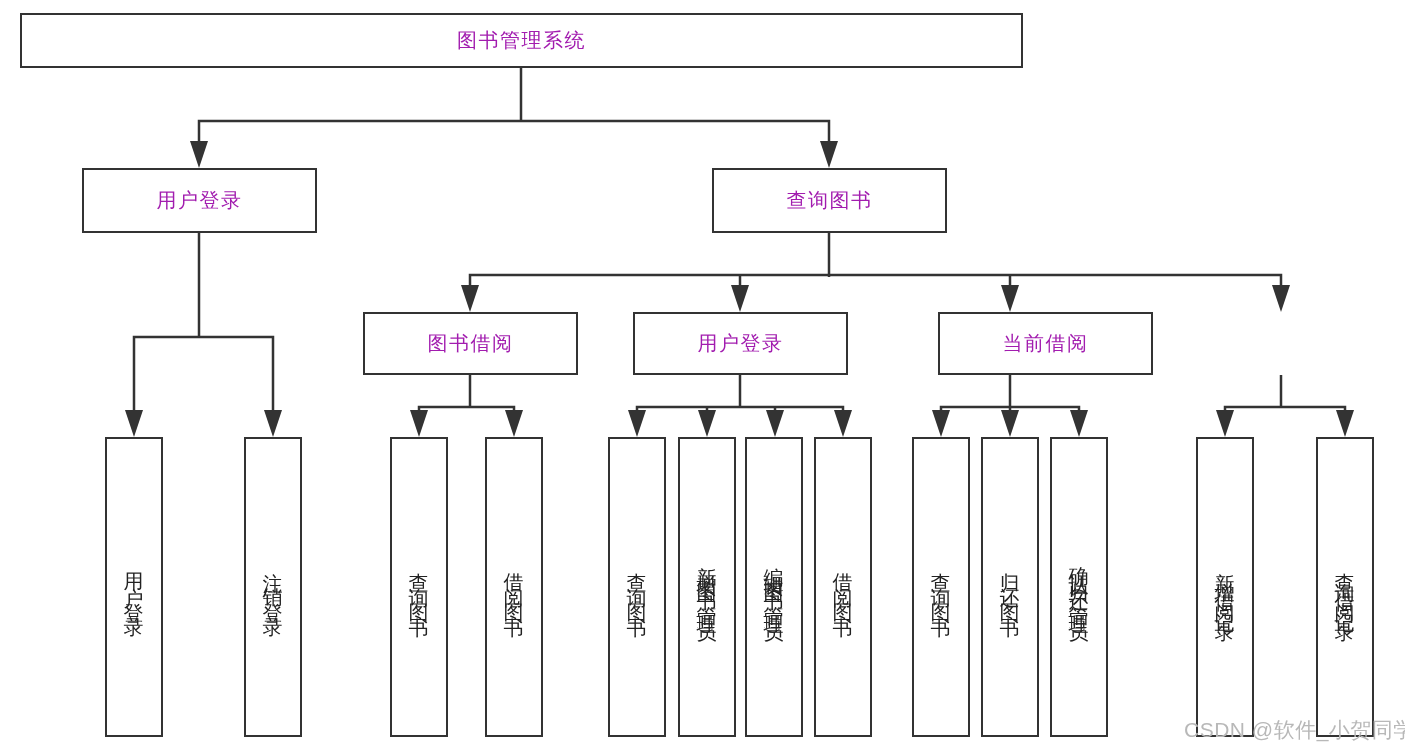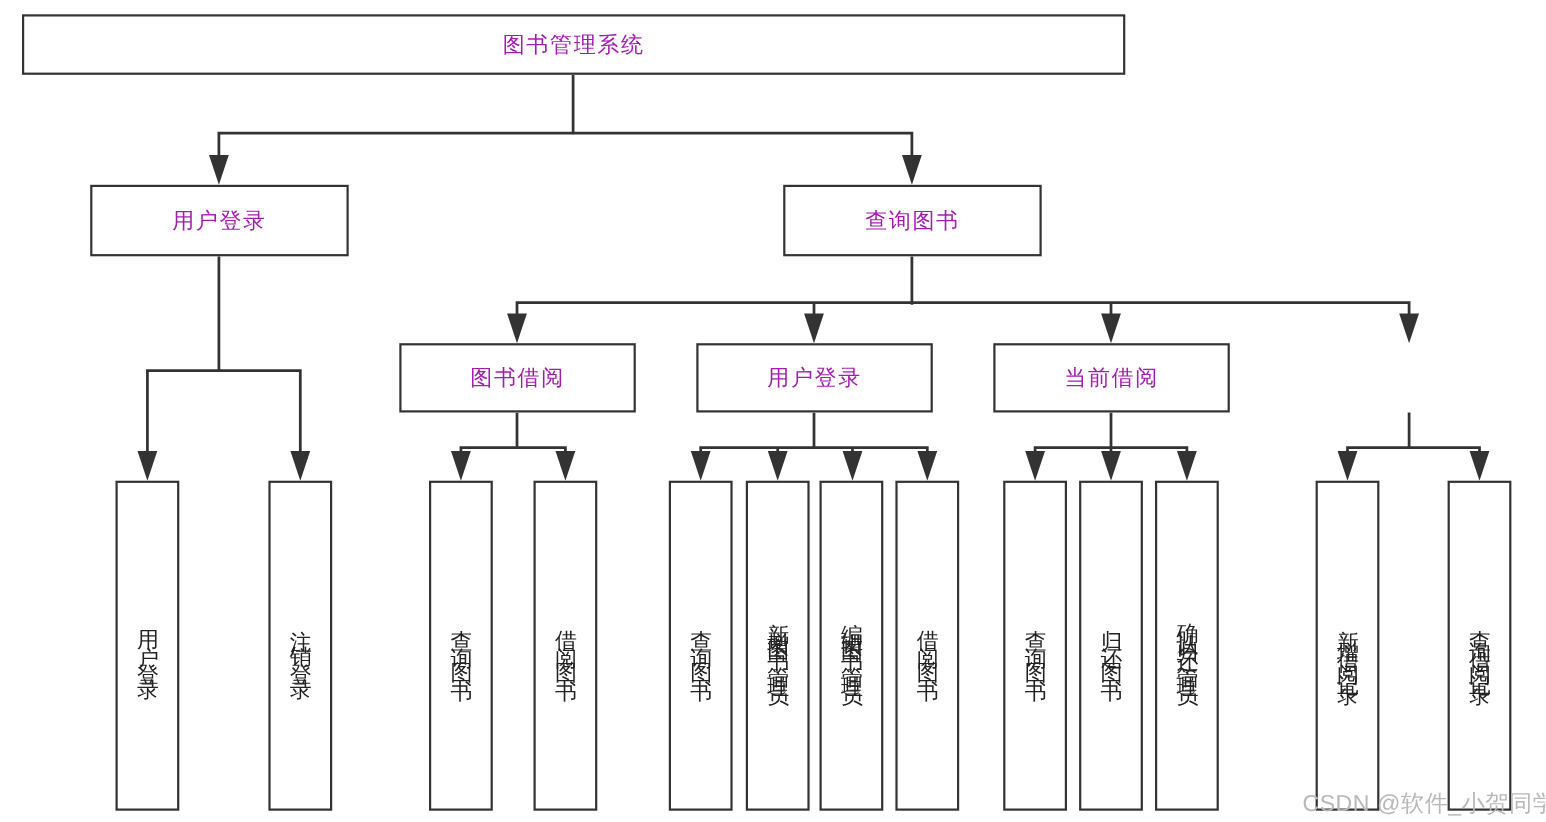--- a/index.html
+++ b/index.html
@@ -85,21 +85,21 @@
   <div class="box" style="left:712px;top:168px;width:235px;height:65px">
     <span class="hlabel">查询图书</span>
   </div>
 
   <div class="box" style="left:363px;top:312px;width:215px;height:63px">
     <span class="hlabel">图书借阅</span>
   </div>
   <div class="box" style="left:633px;top:312px;width:215px;height:63px">
     <span class="hlabel">用户登录</span>
   </div>
-  <div class="box" style="left:903px;top:312px;width:215px;height:63px">
+  <div class="box" style="left:938px;top:312px;width:215px;height:63px">
     <span class="hlabel">当前借阅</span>
   </div>
 
   <div class="box leaf ls4" style="left:105px;top:437px;width:58px;height:300px">
     <span>用户登录</span>
   </div>
   <div class="box leaf ls4" style="left:244px;top:437px;width:58px;height:300px">
     <span>注销登录</span>
   </div>
 

